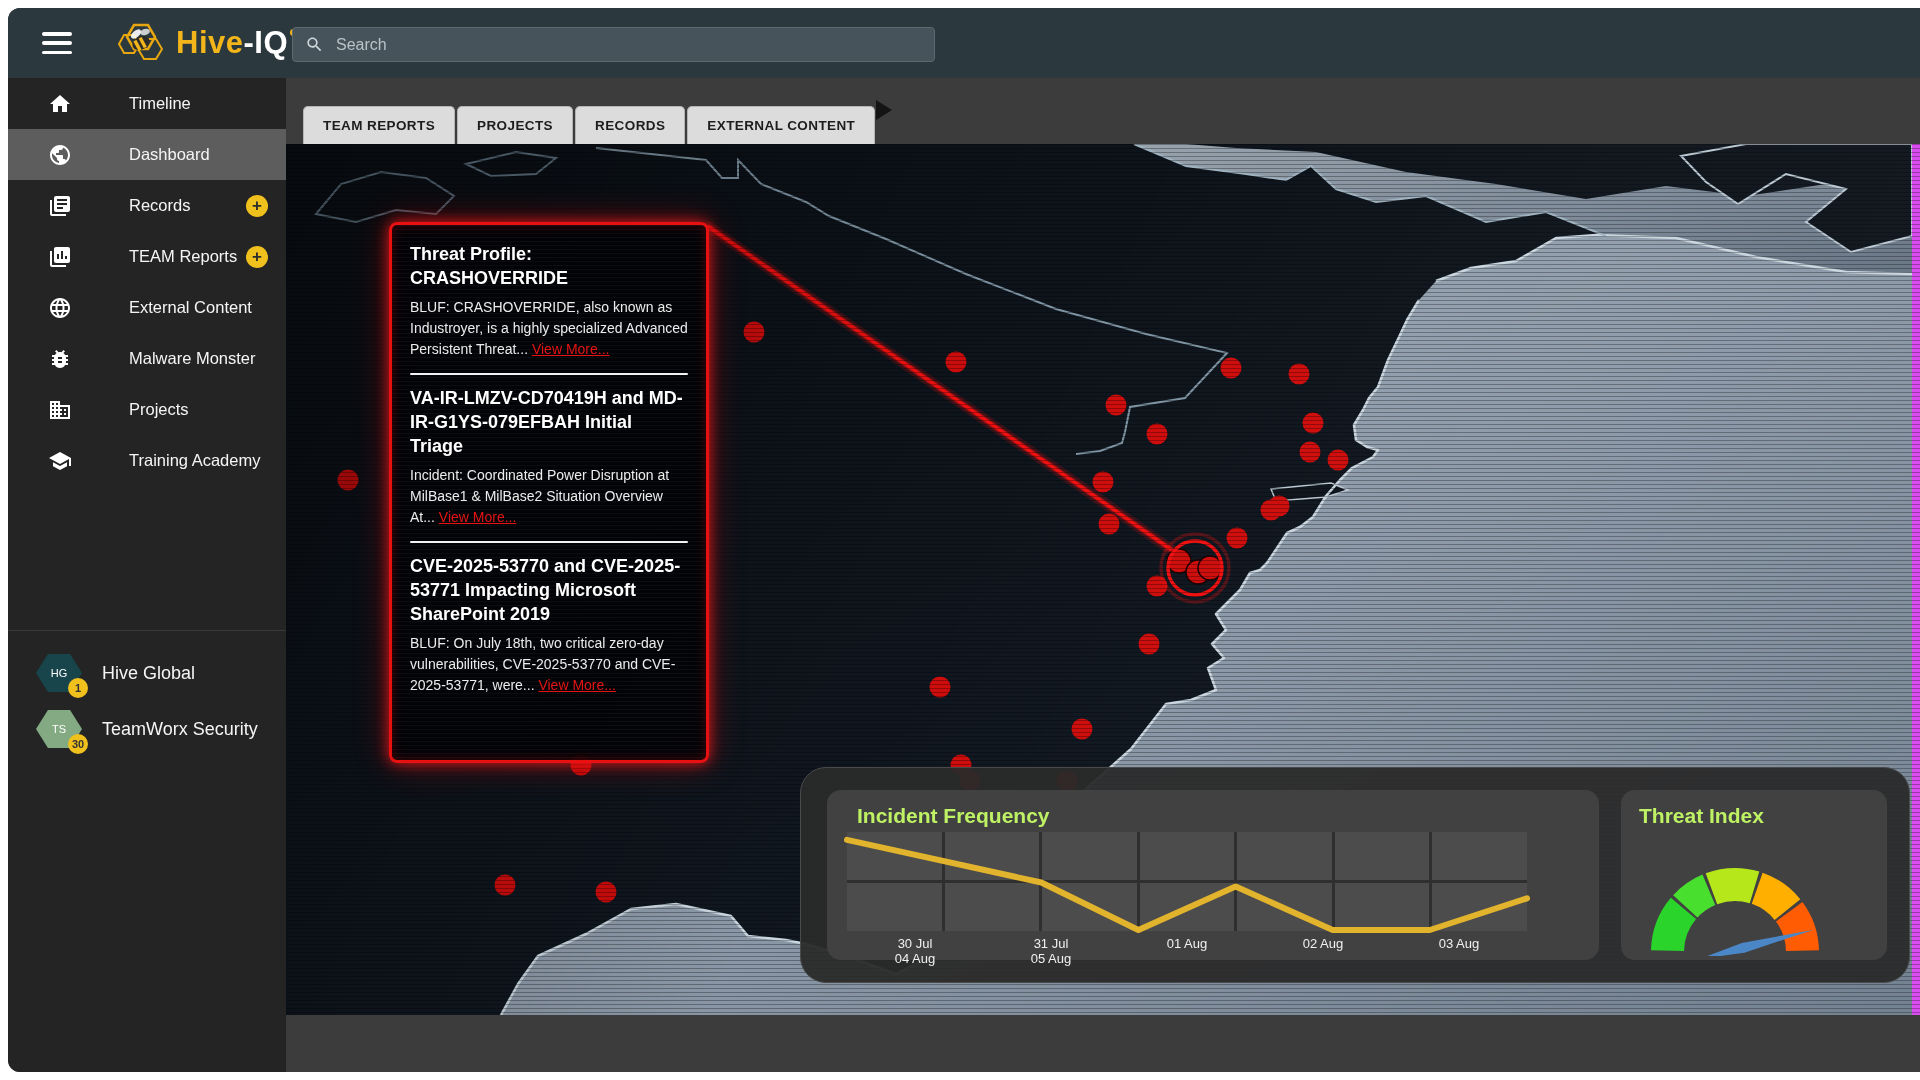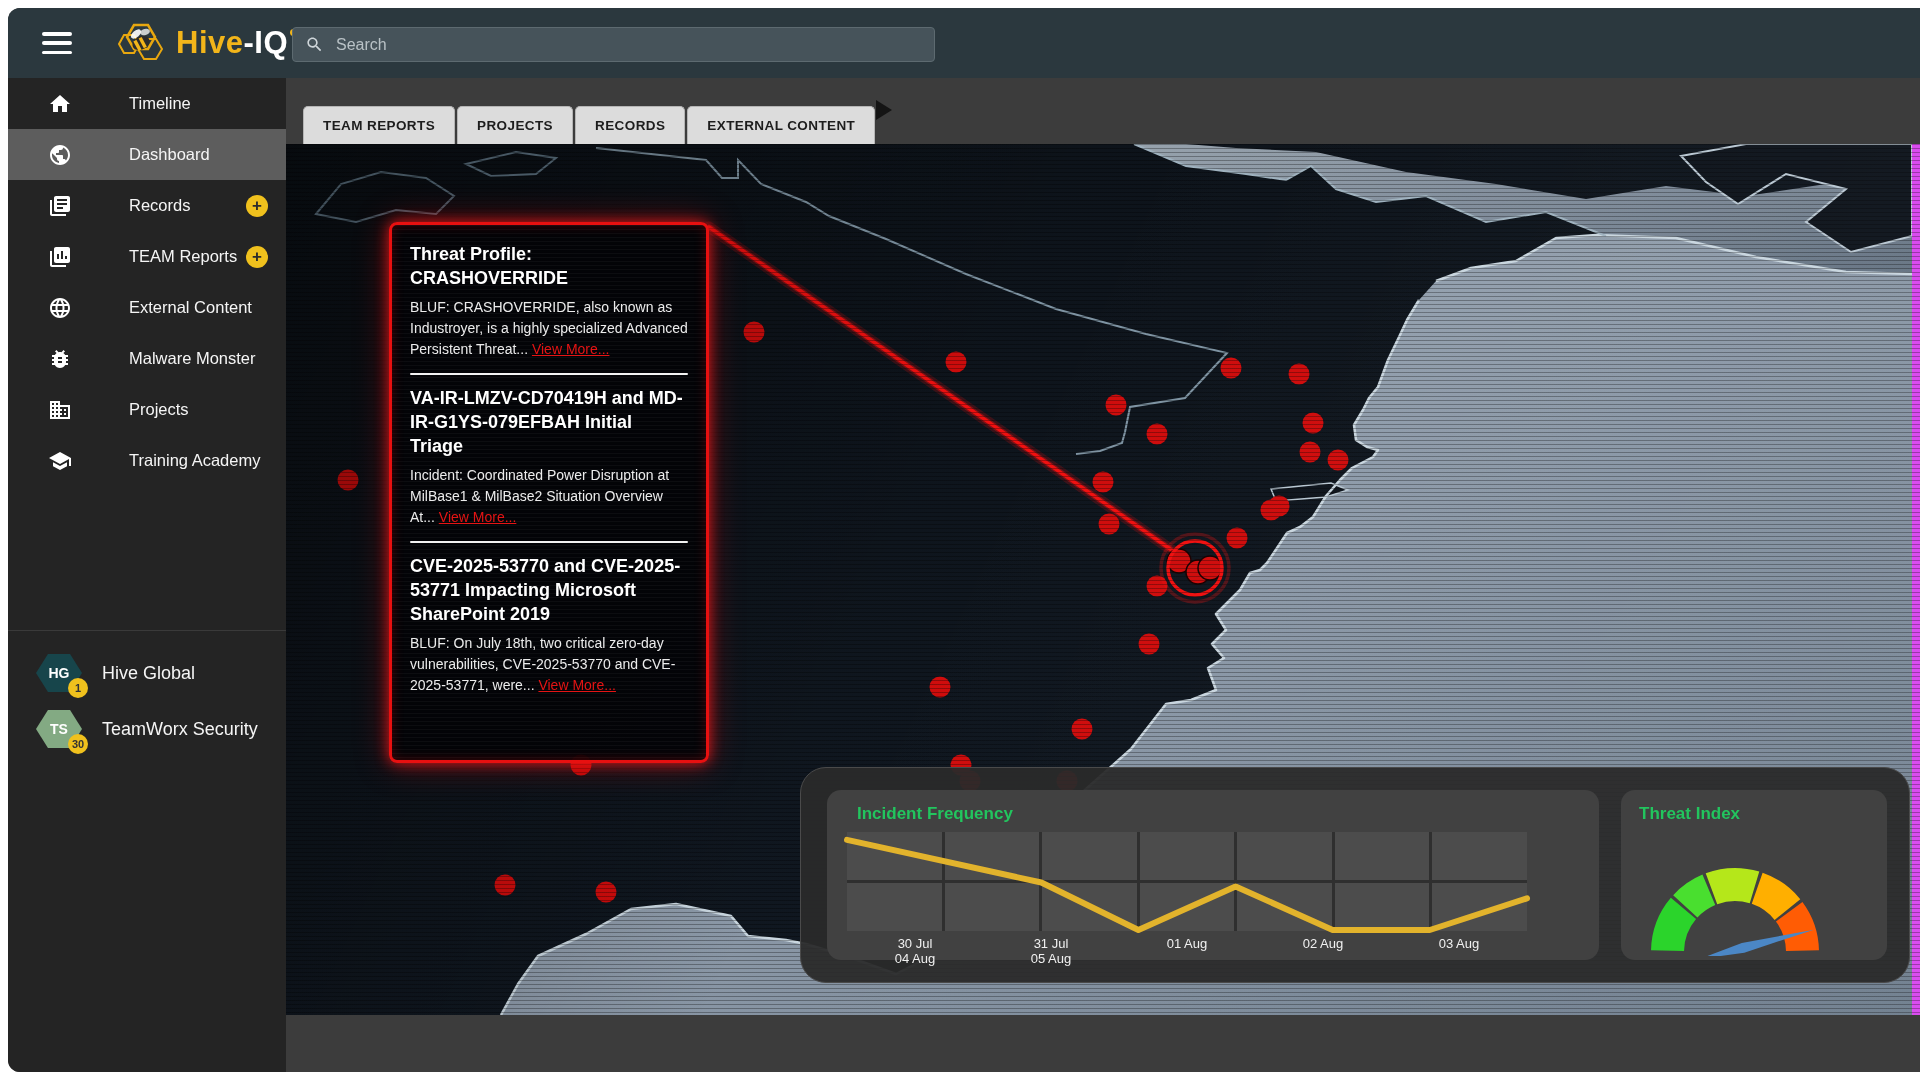--- a/index.html
+++ b/index.html
@@ -33,21 +33,21 @@
   .nav-item.selected{background:#5d5d5d;text-align:center;}
   .nav-item .nicon{width:24px;height:24px;margin-left:40px;flex:0 0 24px;}
   .nav-item .nlabel{margin-left:57px;font-size:16.5px;}
   .plus-badge{position:absolute;right:18px;top:50%;transform:translateY(-50%);
               width:22px;height:22px;border-radius:50%;background:#f0c11d;color:#2c2c2c;
               font-weight:bold;font-size:17px;line-height:21px;text-align:center;cursor:pointer;}
   .teams{position:absolute;left:0;right:0;top:552px;border-top:1px solid #3a3a3a;padding-top:14px;}
   .team-row{height:56px;display:flex;align-items:center;cursor:pointer;color:#f5f5f5;}
   .hexwrap{position:relative;margin-left:28px;width:46px;height:42px;flex:0 0 46px;}
   .hex{width:46px;height:42px;clip-path:polygon(26% 5%,74% 5%,100% 50%,74% 95%,26% 95%,0 50%);
-       display:flex;align-items:center;justify-content:center;color:#fff;font-size:14px;font-weight:bold;}
+       display:flex;align-items:center;justify-content:center;color:#fff;font-size:11px;font-weight:normal;}
   .team-count{position:absolute;right:-6px;bottom:-4px;width:20px;height:20px;border-radius:50%;
               background:#f0c11d;color:#333;font-size:11px;font-weight:bold;line-height:20px;text-align:center;}
   .team-label{margin-left:20px;font-size:18px;}
 
   
   .main{position:absolute;left:278px;top:70px;right:0;bottom:0;background:#3c3c3c;}
   .tabbar{position:absolute;left:0;top:0;right:0;height:66px;background:#3c3c3c;}
   .tabs{position:absolute;left:17px;bottom:0;display:flex;gap:2px;}
   .tab{height:37px;background:#dcdcdc;color:#1d1d1d;font-size:13.5px;font-weight:bold;
        letter-spacing:.4px;display:flex;align-items:center;padding:0 19px;border-radius:5px 5px 0 0;
@@ -74,21 +74,21 @@
   .tp-section{padding:12px 0 13px 0;}
   .tp-divider{height:2px;background:#f2f2f2;border-radius:1px;}
   .tp-title{color:#ffffff;font-weight:bold;font-size:18px;line-height:1.33;margin:0 0 6px 0;}
   .tp-body{color:#ececec;font-size:14px;line-height:1.5;}
   .tp-link{color:#e51414;text-decoration:underline;cursor:pointer;}
 
   
   .charts-wrap{position:absolute;left:514px;top:689px;width:1108px;height:214px;z-index:20;
       background:rgba(42,42,42,.95);border-radius:26px;border:1px solid #4a4a4a;}
   .panel{position:absolute;background:#414141;border-radius:14px;}
-  .panel-title{position:absolute;left:30px;top:14px;color:#22c55e;font-weight:bold;font-size:17px;}
+  .panel-title{position:absolute;left:30px;top:14px;color:#bef264;font-weight:bold;font-size:21px;}
   .if-panel{left:26px;top:22px;width:772px;height:170px;}
   .if-grid{position:absolute;left:20px;top:42px;width:680px;height:99px;background:#2f2f2f;
            display:grid;grid-template-columns:repeat(7,1fr);grid-template-rows:1fr 1fr;gap:3px;}
   .if-grid div{background:#4c4c4c;}
   .if-line{position:absolute;left:20px;top:38px;width:680px;height:107px;overflow:visible;}
   .if-labels{position:absolute;left:20px;top:146px;width:680px;display:grid;grid-template-columns:repeat(5,1fr);}
   .if-labels span{text-align:center;color:#f0f0f0;font-size:13px;}
   .ti-panel{left:820px;top:22px;width:266px;height:170px;}
 </style>
 </head>

